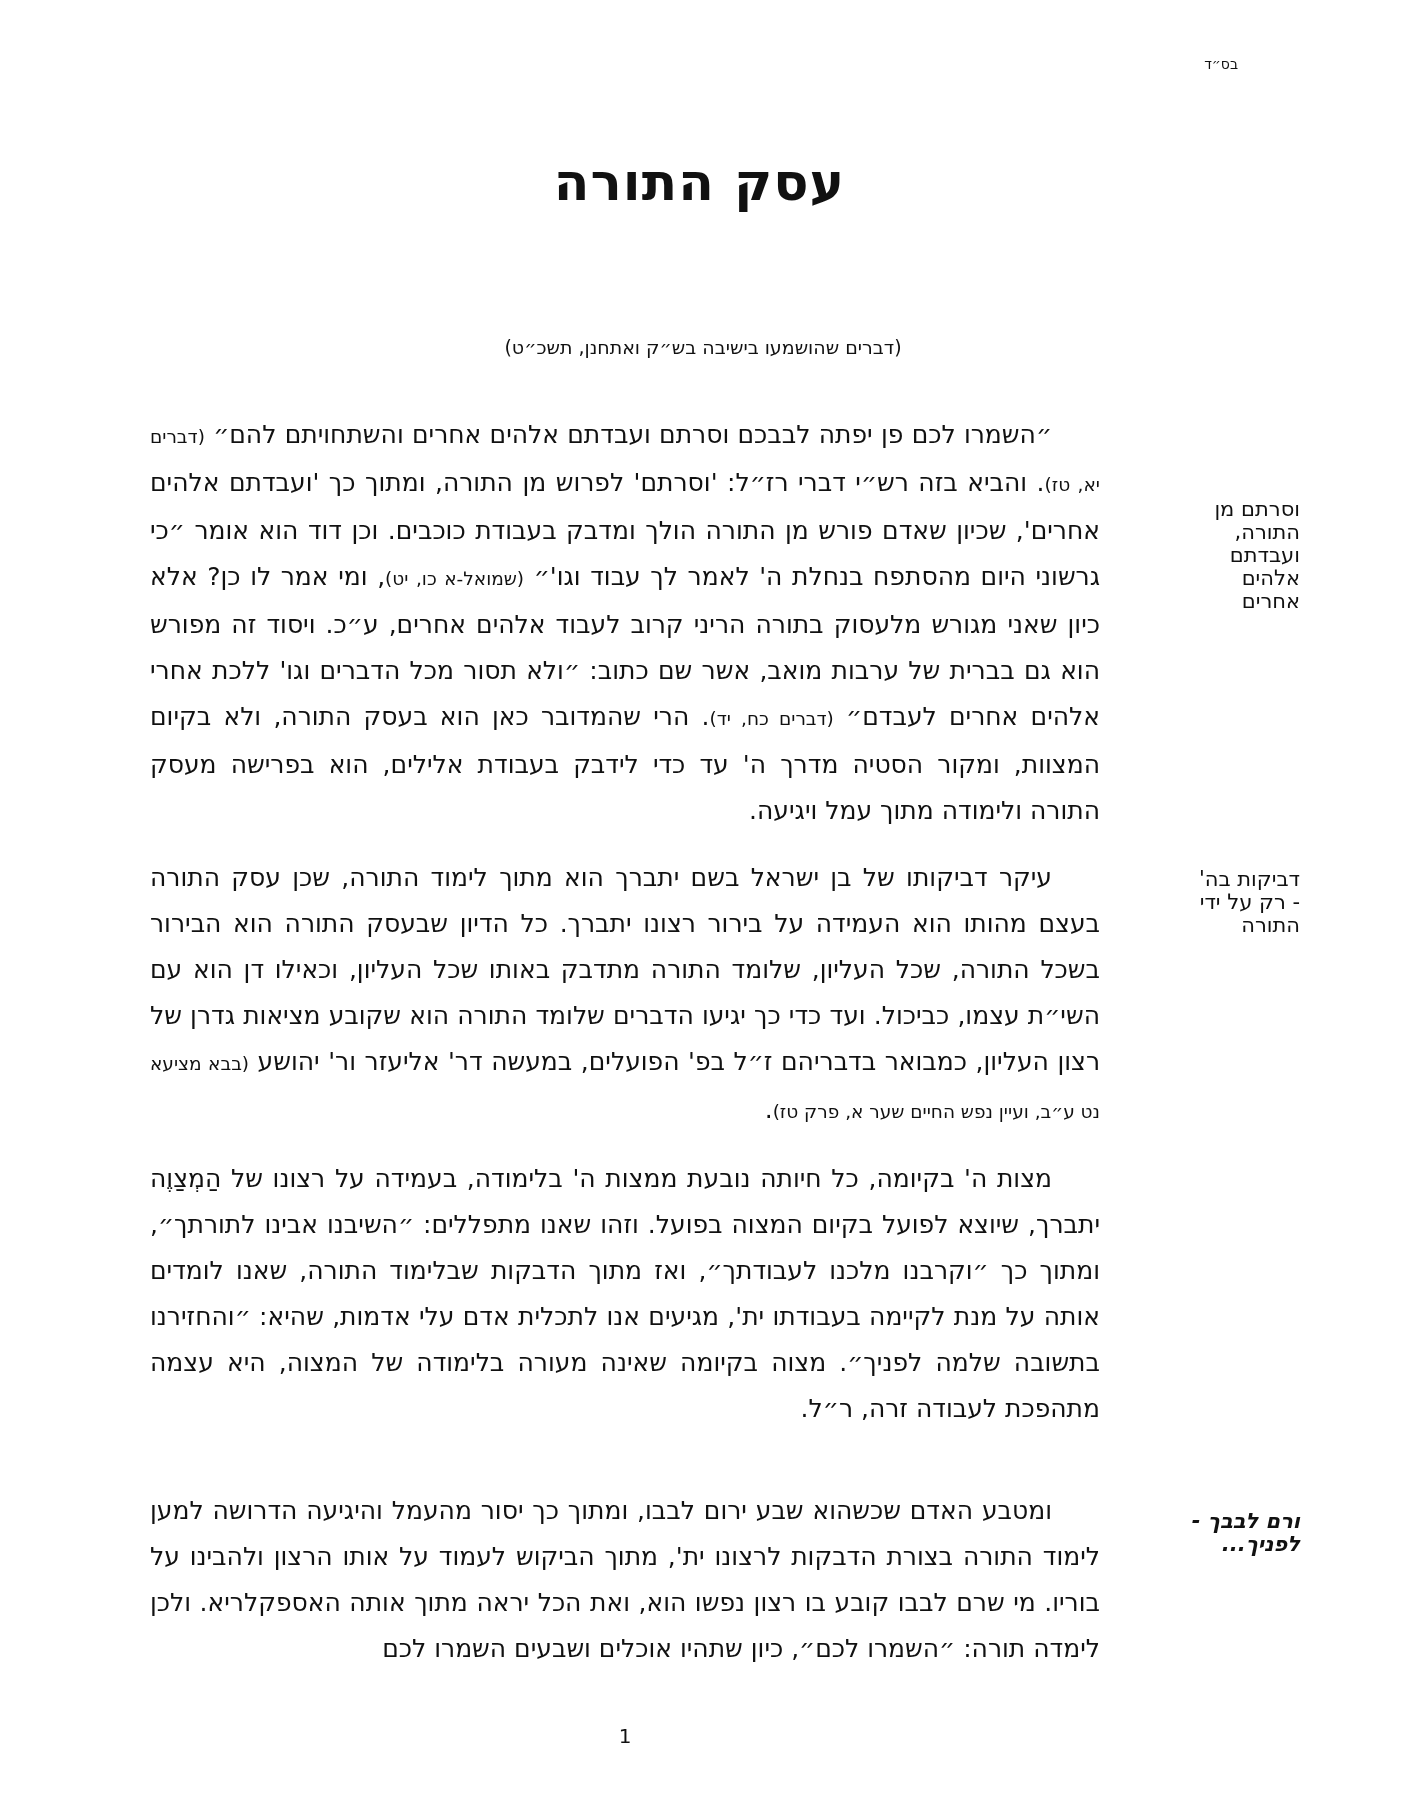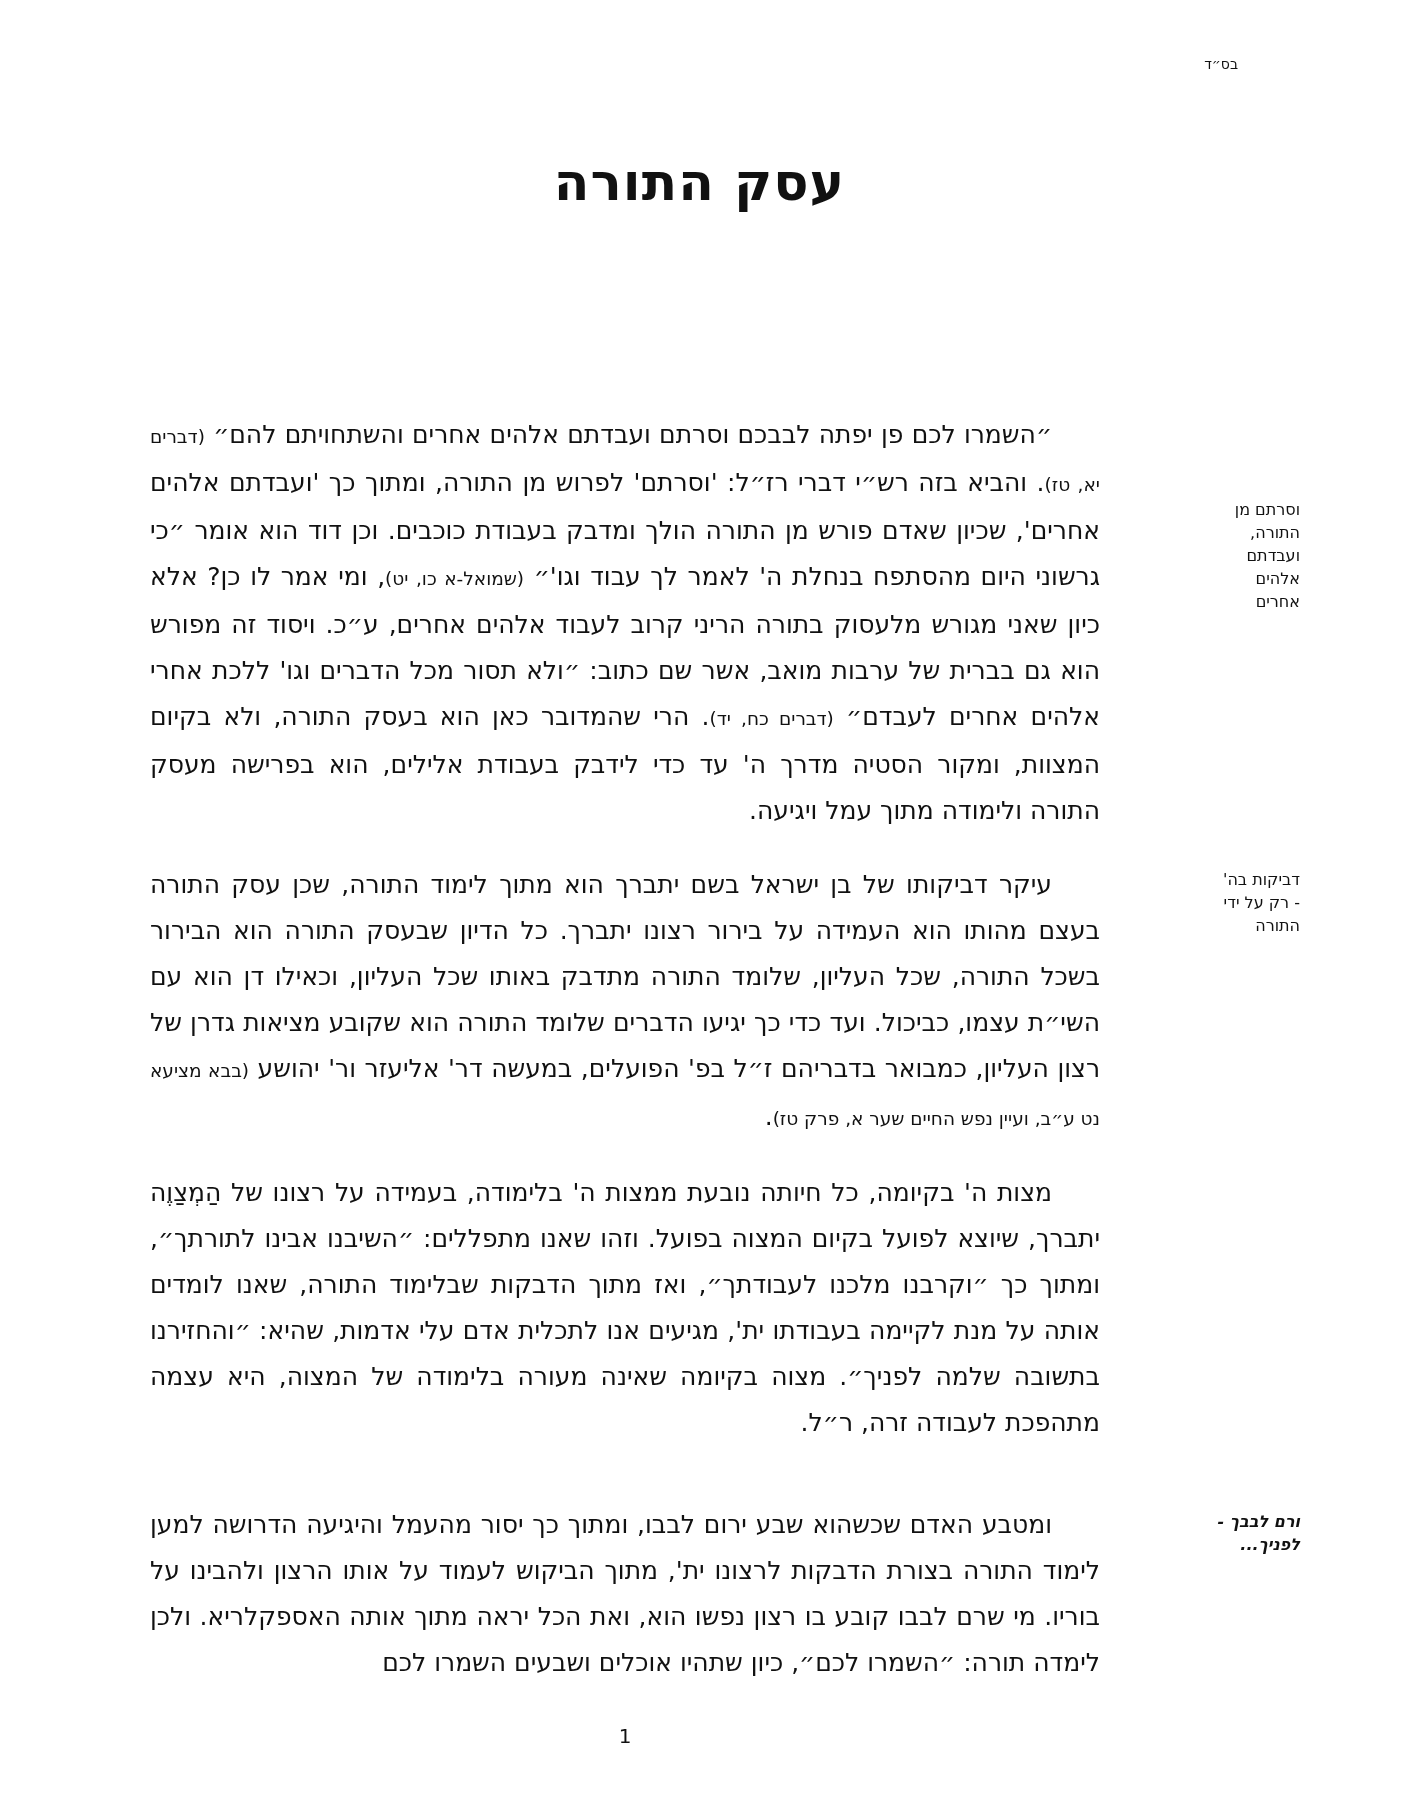--- a/index.html
+++ b/index.html
@@ -37,48 +37,49 @@
     font-family: "DejaVu Sans", sans-serif;
   }
 
   .body-text {
     position: absolute; top: 412px; right: 306px; width: 950px;
     direction: rtl; text-align: justify;
     font-size: 25px; line-height: 46px;
     font-family: "DejaVu Sans", sans-serif;
   }
   .para { margin: 0; text-indent: 48px; }
-  .para + .para { margin-top: 28px; }
+  .para + .para { margin-top: 21px; }
   .para:nth-of-type(4) { margin-top: 56px; }
   .cite { font-size: 18.5px; }
 
   .margin-notes-col { position: absolute; top: 0; right: 0; width: 0; }
   .margin-note {
     position: absolute; right: 106px; width: 112px;
     direction: rtl; text-align: right;
-    font-size: 16px; line-height: 23px;
+    font-size: 21px; line-height: 23px;
     font-family: "DejaVu Sans", sans-serif;
   }
   .note-1 { top: 498px; }
   .note-2 { top: 868px; }
   .note-3 { top: 1510px; font-weight: bold; font-style: italic; }
 
   .page-number {
     position: absolute; top: 1724px; right: 306px; width: 950px;
     text-align: center; font-size: 20px;
     font-family: "DejaVu Sans", sans-serif;
   }
 </style>
 </head>
 <body>
 
 <div class="page">
   <div class="bsd">בס״ד</div>
 
   <h1 class="title">עסק התורה</h1>
+  <div class="source-note">(דברים שהושמעו בישיבה בש״ק ואתחנן, תשכ״ט)</div>
 
   <div class="body-text">
       <p class="para"><span class="seg">״השמרו לכם פן יפתה לבבכם וסרתם ועבדתם אלהים אחרים והשתחויתם להם״ </span><span class="cite">(דברים יא, טז)</span><span class="seg">. והביא בזה רש״י דברי רז״ל: 'וסרתם' לפרוש מן התורה, ומתוך כך 'ועבדתם אלהים אחרים', שכיון שאדם פורש מן התורה הולך ומדבק בעבודת כוכבים. וכן דוד הוא אומר ״כי גרשוני היום מהסתפח בנחלת ה' לאמר לך עבוד וגו'״ </span><span class="cite">(שמואל-א כו, יט)</span><span class="seg">, ומי אמר לו כן? אלא כיון שאני מגורש מלעסוק בתורה הריני קרוב לעבוד אלהים אחרים, ע״כ. ויסוד זה מפורש הוא גם בברית של ערבות מואב, אשר שם כתוב: ״ולא תסור מכל הדברים וגו' ללכת אחרי אלהים אחרים לעבדם״ </span><span class="cite">(דברים כח, יד)</span><span class="seg">. הרי שהמדובר כאן הוא בעסק התורה, ולא בקיום המצוות, ומקור הסטיה מדרך ה' עד כדי לידבק בעבודת אלילים, הוא בפרישה מעסק התורה ולימודה מתוך עמל ויגיעה.</span></p>
       <p class="para"><span class="seg">עיקר דביקותו של בן ישראל בשם יתברך הוא מתוך לימוד התורה, שכן עסק התורה בעצם מהותו הוא העמידה על בירור רצונו יתברך. כל הדיון שבעסק התורה הוא הבירור בשכל התורה, שכל העליון, שלומד התורה מתדבק באותו שכל העליון, וכאילו דן הוא עם השי״ת עצמו, כביכול. ועד כדי כך יגיעו הדברים שלומד התורה הוא שקובע מציאות גדרן של רצון העליון, כמבואר בדבריהם ז״ל בפ' הפועלים, במעשה דר' אליעזר ור' יהושע </span><span class="cite">(בבא מציעא נט ע״ב, ועיין נפש החיים שער א, פרק טז)</span><span class="seg">.</span></p>
       <p class="para"><span class="seg">מצות ה' בקיומה, כל חיותה נובעת ממצות ה' בלימודה, בעמידה על רצונו של הַמְצַוֶה יתברך, שיוצא לפועל בקיום המצוה בפועל. וזהו שאנו מתפללים: ״השיבנו אבינו לתורתך״, ומתוך כך ״וקרבנו מלכנו לעבודתך״, ואז מתוך הדבקות שבלימוד התורה, שאנו לומדים אותה על מנת לקיימה בעבודתו ית', מגיעים אנו לתכלית אדם עלי אדמות, שהיא: ״והחזירנו בתשובה שלמה לפניך״. מצוה בקיומה שאינה מעורה בלימודה של המצוה, היא עצמה מתהפכת לעבודה זרה, ר״ל.</span></p>
       <p class="para"><span class="seg">ומטבע האדם שכשהוא שבע ירום לבבו, ומתוך כך יסור מהעמל והיגיעה הדרושה למען לימוד התורה בצורת הדבקות לרצונו ית', מתוך הביקוש לעמוד על אותו הרצון ולהבינו על בוריו. מי שרם לבבו קובע בו רצון נפשו הוא, ואת הכל יראה מתוך אותה האספקלריא. ולכן לימדה תורה: ״השמרו לכם״, כיון שתהיו אוכלים ושבעים השמרו לכם</span></p>
     </div>
 
   <div class="margin-notes-col">
       <div class="margin-note note-1">

